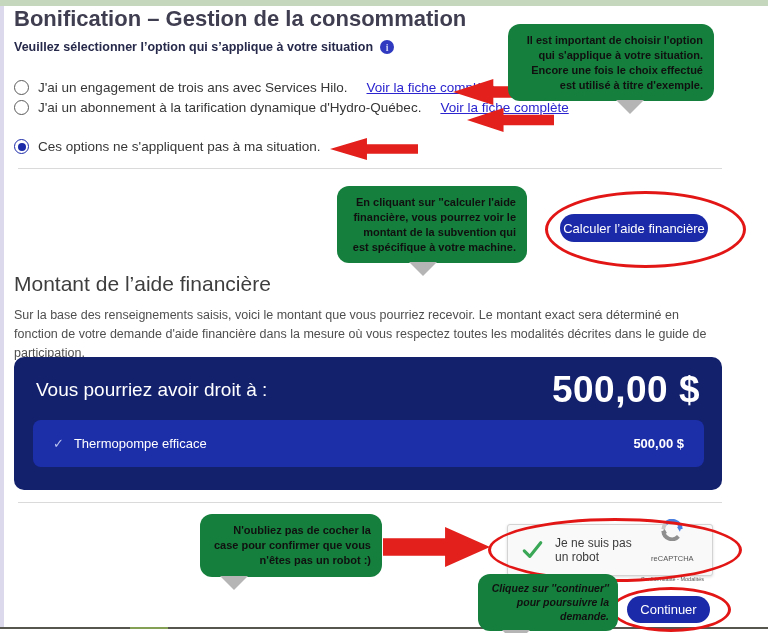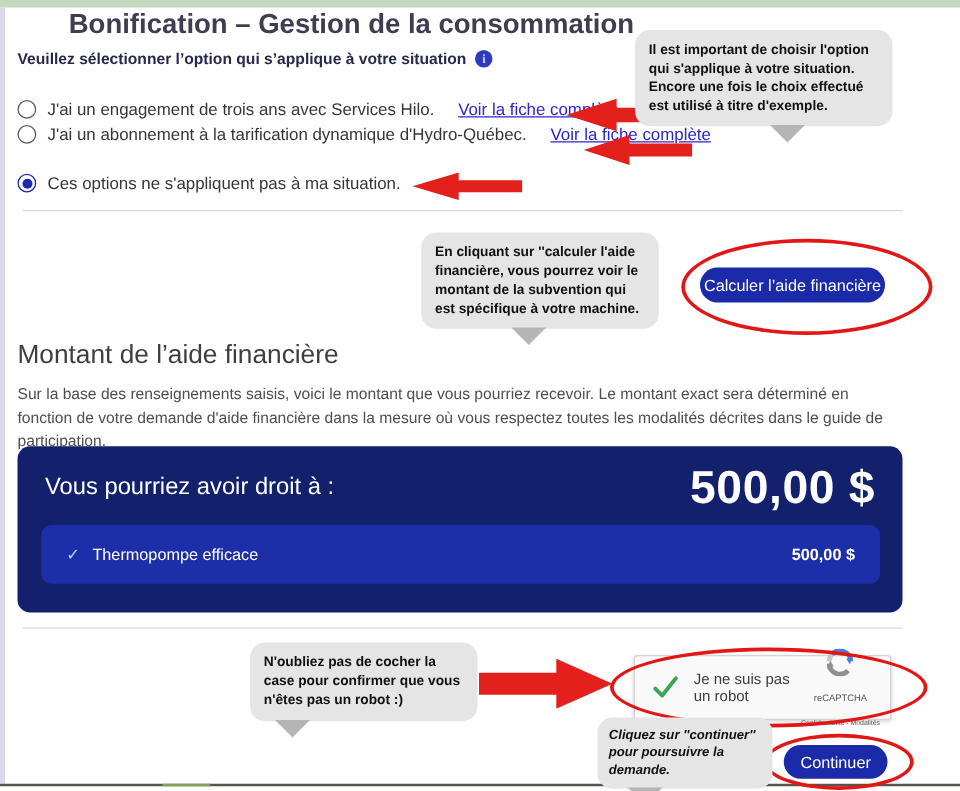--- a/index.html
+++ b/index.html
@@ -4,37 +4,37 @@
 <style>
   * { margin:0; padding:0; box-sizing:border-box; }
   body { font-family:"Liberation Sans", sans-serif; background:#fff; }
   .screen { position:relative; width:768px; height:633px; background:#fff; overflow:hidden; }
 
   .topbar { position:absolute; left:0; top:0; width:768px; height:6px; background:#c5d7bd; }
   .leftbar { position:absolute; left:0; top:6px; width:4px; height:621px; background:#dcd9ec; }
   .bottomline { position:absolute; left:0; top:627px; width:768px; height:2px; background:#57564e; }
   .bottomline-green { position:absolute; left:130px; top:627px; width:38px; height:2px; background:#84a055; }
 
-  .page-title { position:absolute; left:14px; top:6px; font-size:22px; font-weight:600; color:#3f3d50;margin-left:41px; }
+  .page-title { position:absolute; left:14px; top:6px; font-size:22px; font-weight:600; color:#3f3d50; }
   .subtitle-row { position:absolute; left:14px; top:40px; display:flex; align-items:center; gap:7px; }
   .subtitle { font-size:12.5px; font-weight:bold; color:#27294b; }
   .info-icon { width:14px; height:14px; border-radius:50%; background:#2f3ac0; color:#cfd4f5; font-size:10px;
                font-weight:bold; display:flex; align-items:center; justify-content:center; font-family:"Liberation Serif", serif; }
 
   .option-row { position:absolute; left:14px; display:flex; align-items:center; gap:9px; font-size:13.5px; color:#363636; }
   .radio { width:15px; height:15px; border-radius:50%; border:1.5px solid #5a5a5a; background:#fff; flex:0 0 auto;
            display:flex; align-items:center; justify-content:center; }
   .radio.selected { border-color:#1b2aa8; }
   .radio.selected::after { content:""; width:8px; height:8px; border-radius:50%; background:#1b2aa8; }
   .fiche-link { color:#2b24cf; text-decoration:underline; margin-left:10px; cursor:pointer; }
 
   .divider { position:absolute; left:18px; width:704px; height:1px; background:#dadada; }
 
-  .bubble { position:absolute; background:#e5e5e5; border-radius:12px; color:#101010; font-size:11px;
-            font-weight:bold; line-height:1.35; padding:9px 11px; z-index:5; }
+  .bubble { position:absolute; background:#15803d; border-radius:12px; color:#101010; font-size:11px;
+            font-weight:bold; line-height:1.35; padding:9px 11px; z-index:5;text-align:right; }
   .bubble .tail { position:absolute; bottom:-13px; width:0; height:0; border-left:14px solid transparent;
                   border-right:14px solid transparent; border-top:14px solid #b5b5b5; }
 
   .arrow-left { position:absolute; background:#e3201b; z-index:4;
                 clip-path:polygon(0 50%, 42% 0, 42% 28%, 100% 28%, 100% 72%, 42% 72%, 42% 100%); }
   .arrow-right { position:absolute; background:#e3201b; z-index:4;
                  clip-path:polygon(100% 50%, 58% 0, 58% 28%, 0 28%, 0 72%, 58% 72%, 58% 100%); }
 
   .red-ellipse { position:absolute; border:3px solid #e31616; border-radius:50%; z-index:4; pointer-events:none; }
 

